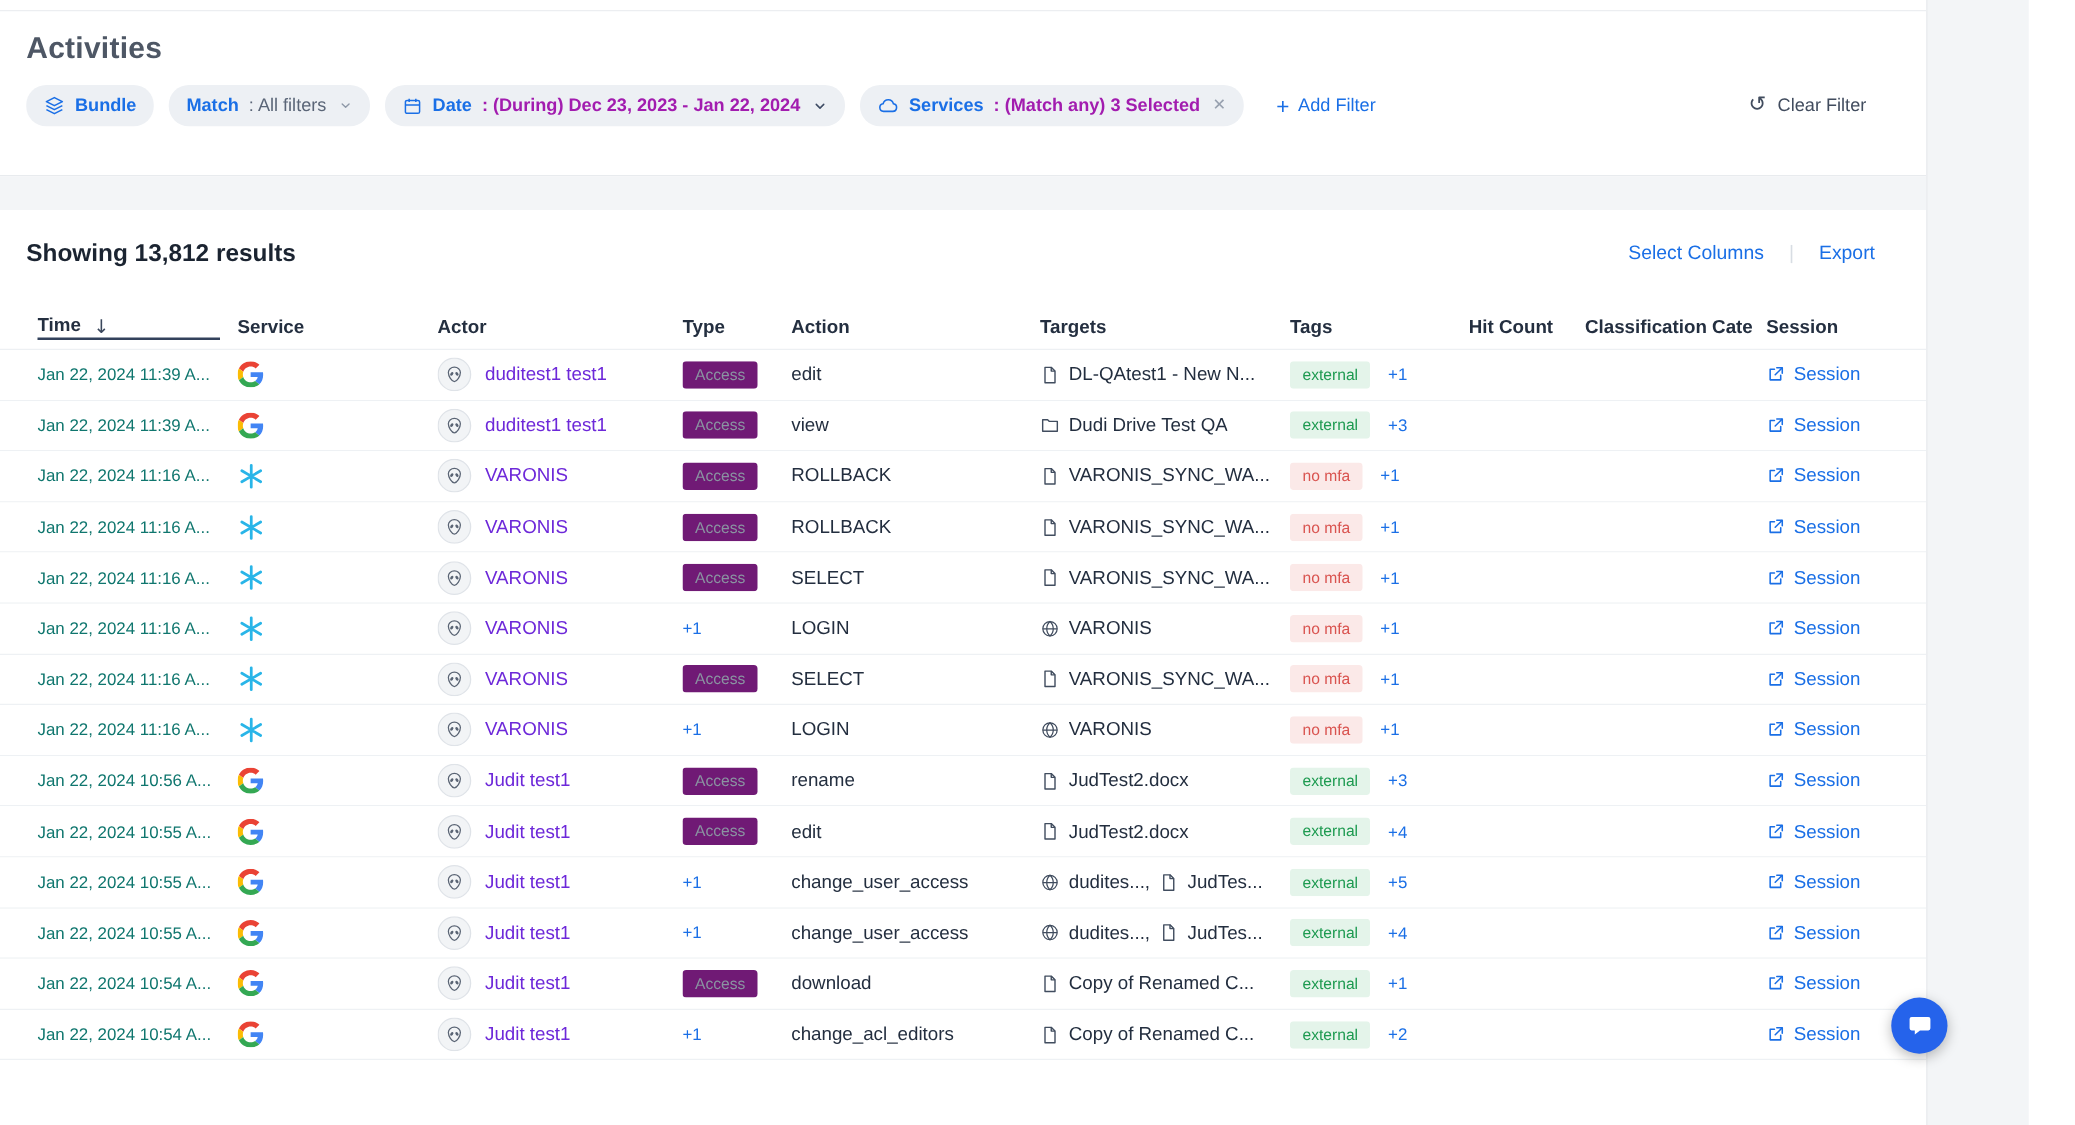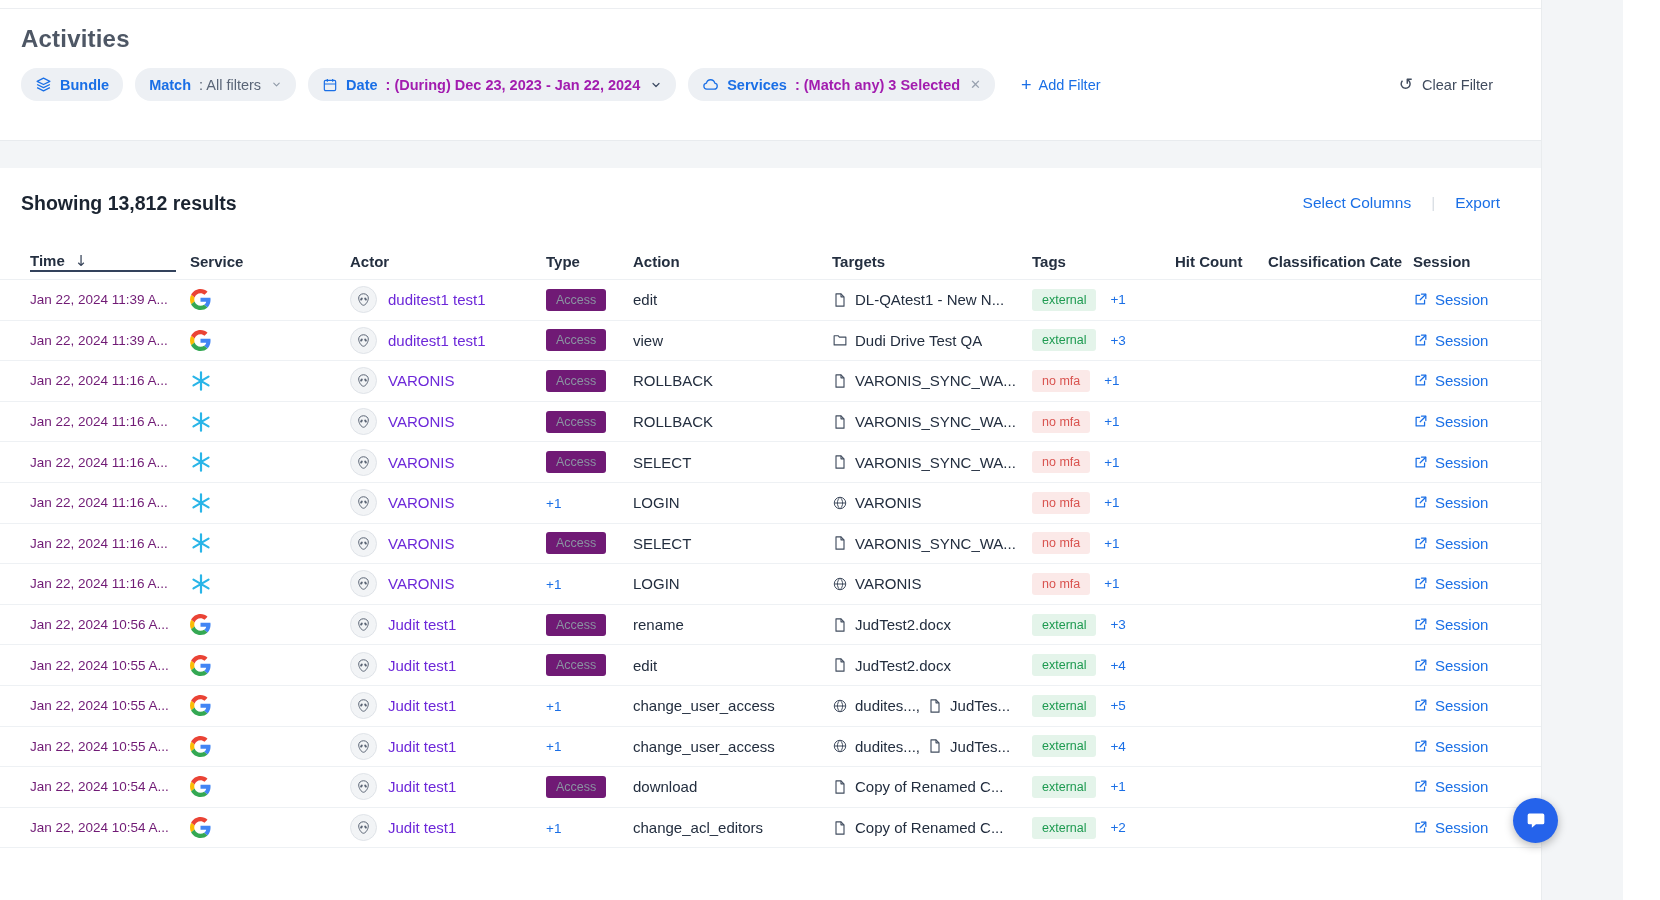--- a/index.html
+++ b/index.html
@@ -41,21 +41,21 @@
   .thead, .trow { display:grid; grid-template-columns:160px 160px 196px 87px 199px 200px 143px 93px 145px 1fr;
                   align-items:center; padding-left:30px; }
   .thead { margin-top:28px; height:36px; border-bottom:1px solid #edf0f3; font-size:15px; font-weight:700; color:#242f40; }
   .thead .hcell { white-space:nowrap; overflow:hidden; }
   .th-time { display:flex; align-items:center; gap:10px; height:100%; align-self:stretch;
              border-bottom:2.5px solid #33425c; margin-left:-7px; padding-left:7px; width:153px; }
   .sort-arrow { font-family:"DejaVu Sans",sans-serif; font-weight:400; font-size:15px; color:#3a475c; }
 
   .trow { height:40.6px; border-bottom:1px solid #eef1f4; background:#fff; }
   .cell { white-space:nowrap; overflow:hidden; }
-  .time { color:#701a75; font-size:13.5px; }
+  .time { color:#0f766e; font-size:13.5px; }
   .service { display:flex; align-items:center; }
   .actor { display:flex; align-items:center; gap:11px; }
   .avatar { width:27px; height:27px; border-radius:50%; background:#f2f4f6; border:1px solid #dfe3e8;
             display:inline-flex; align-items:center; justify-content:center; flex:none; }
   .actor-name { font-size:15px; color:#6d28d9; overflow:hidden; text-overflow:ellipsis; }
   .type-chip { display:inline-block; background:#701a75; color:#8a93a1; font-size:12.5px;
                padding:4px 10px; border-radius:3px; }
   .more-link { color:#1a6fe6; font-size:13.5px; cursor:pointer; text-decoration:none; }
   .action { font-size:15px; }
   .targets { display:flex; align-items:center; gap:7px; padding-right:14px; }

